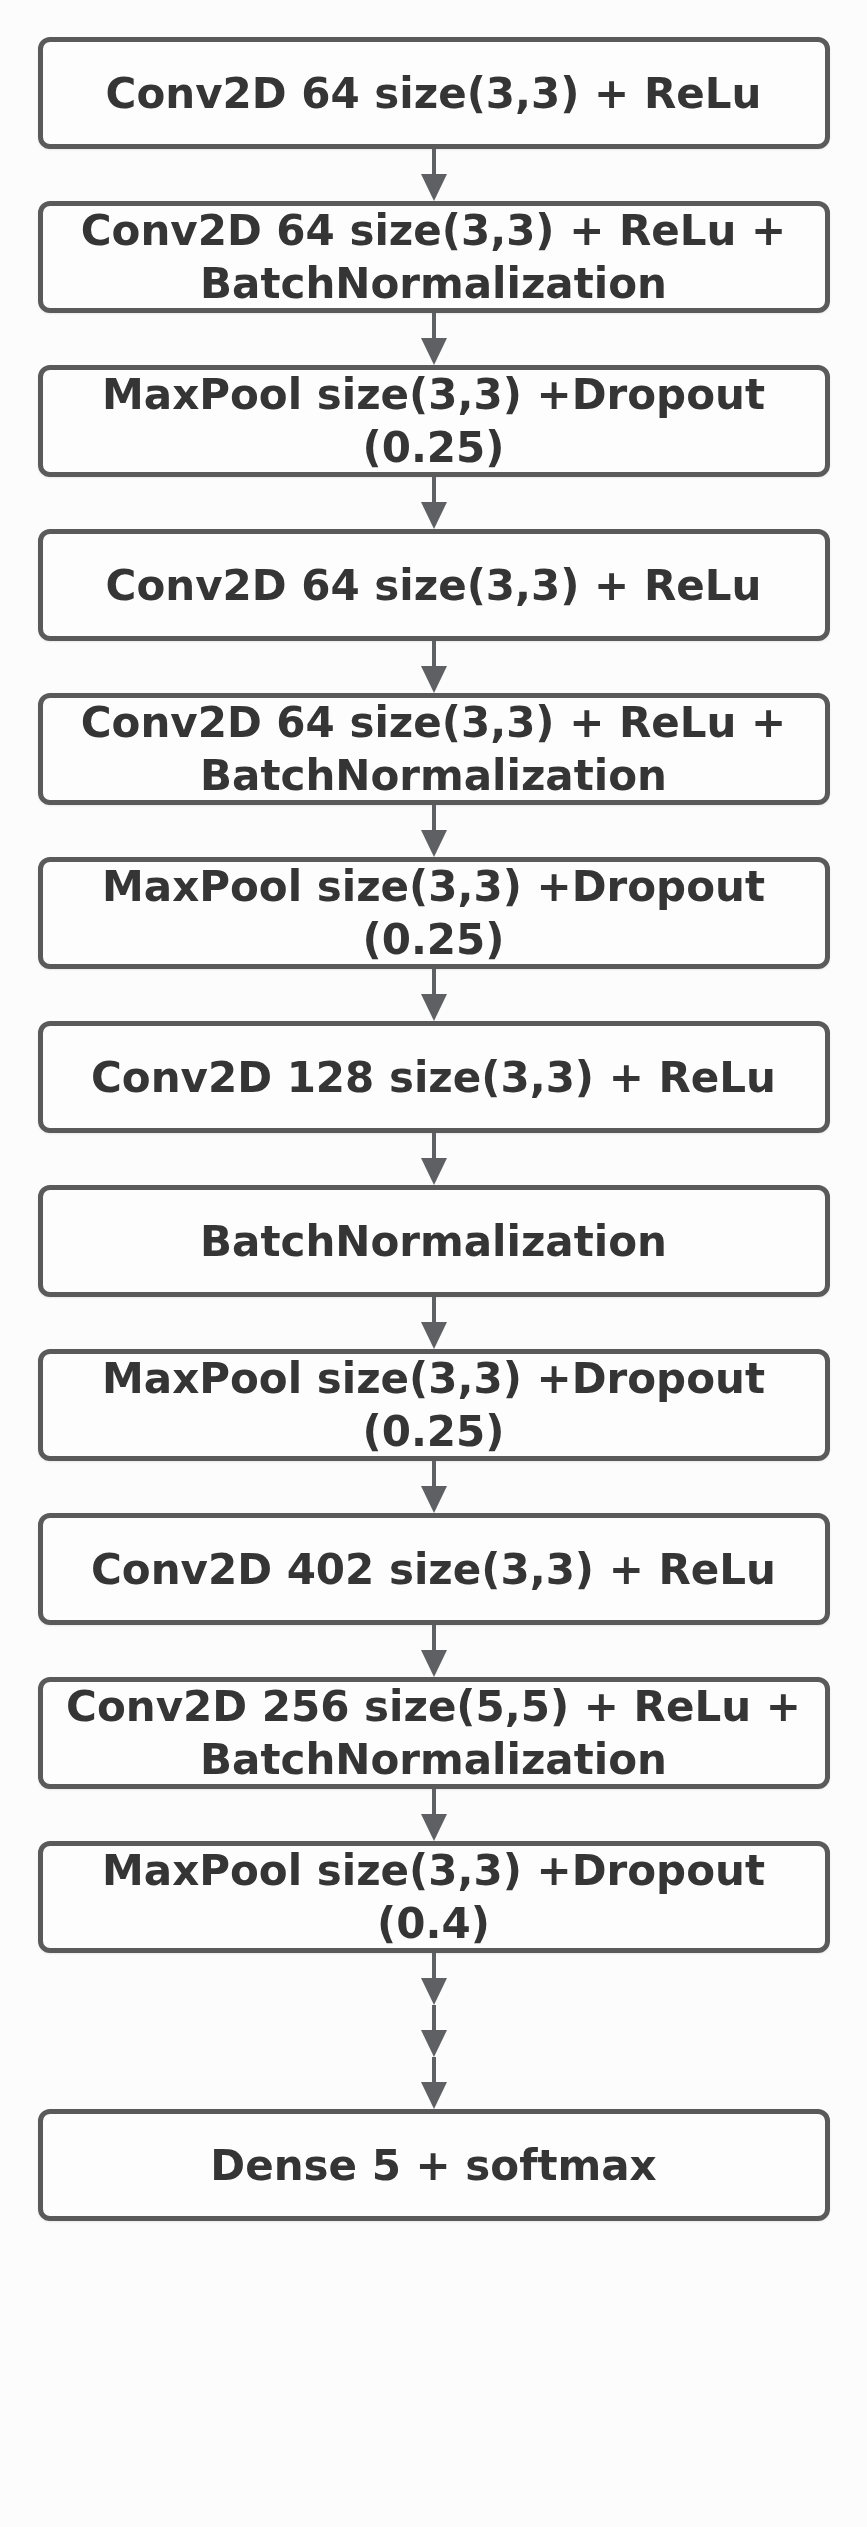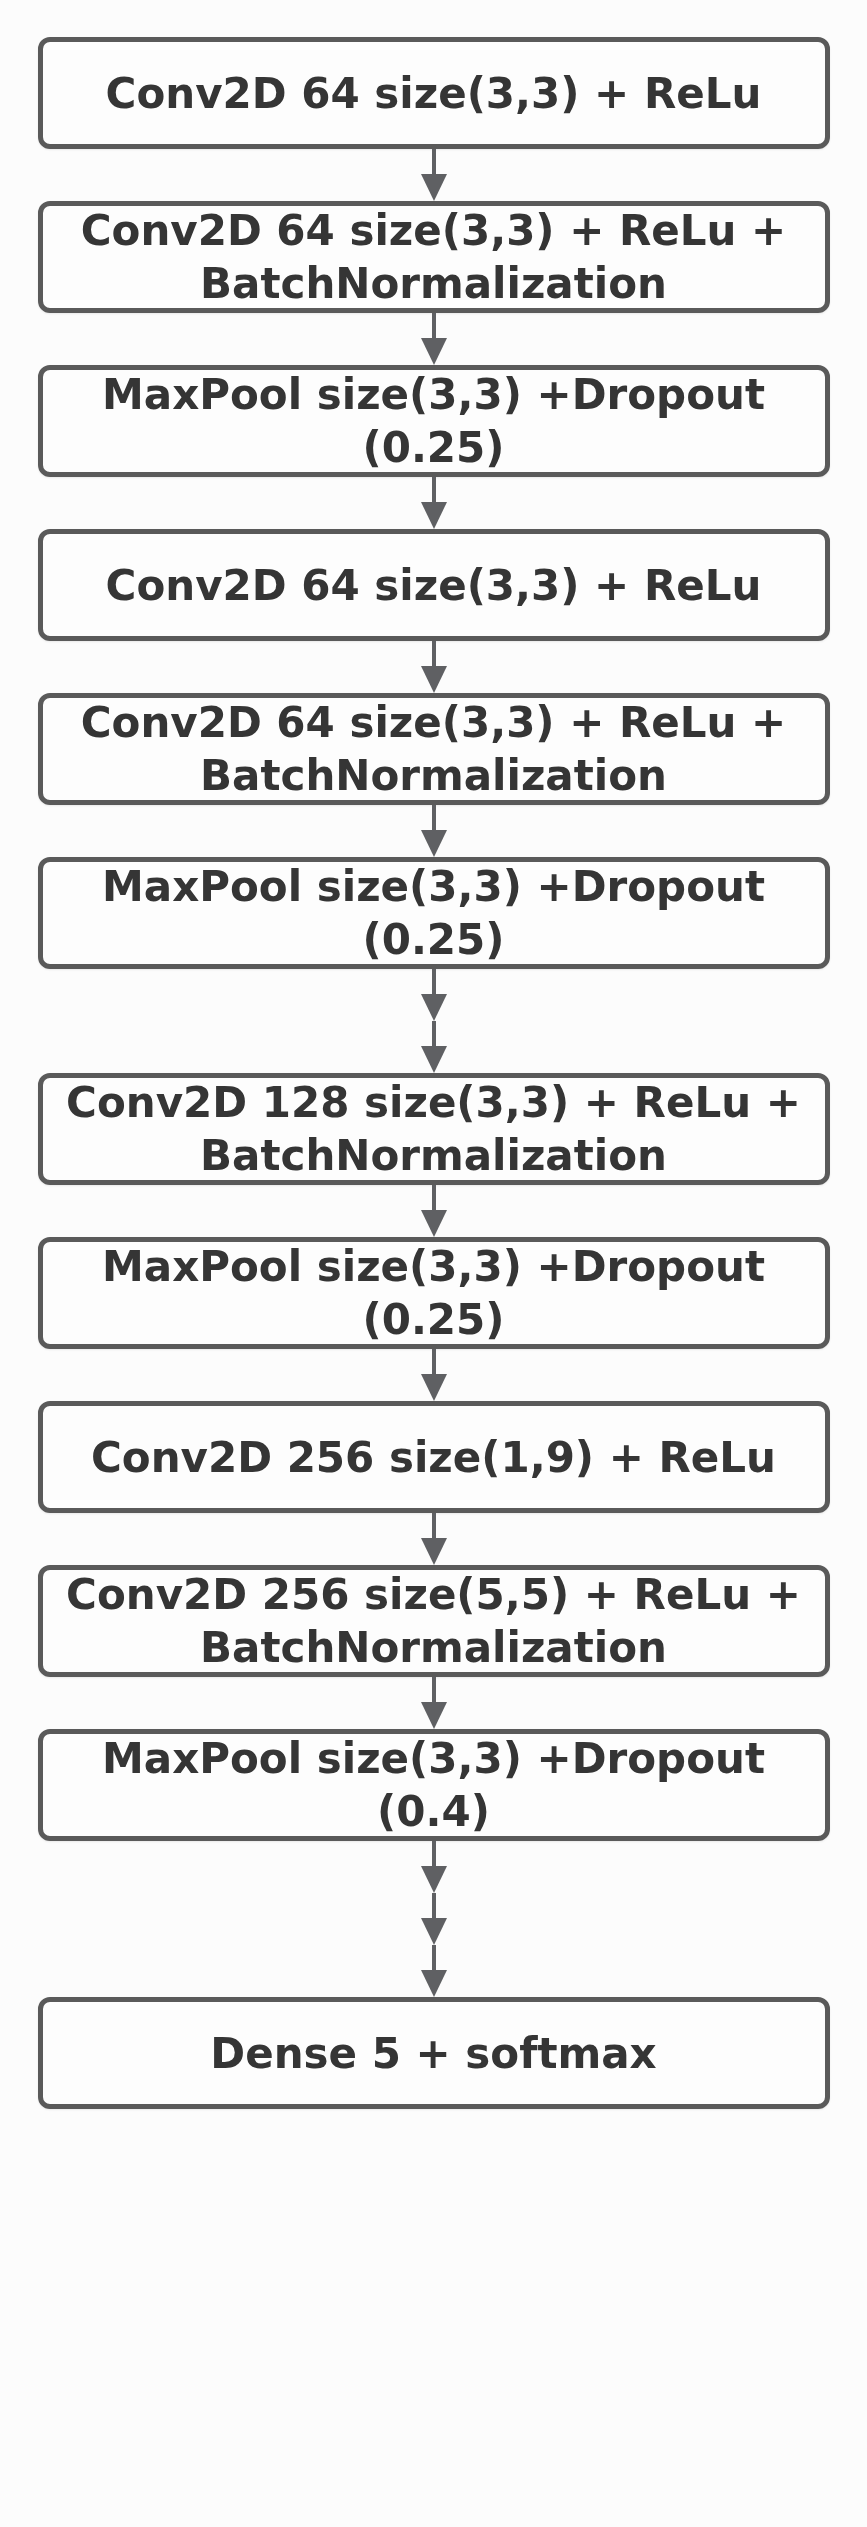--- a/index.html
+++ b/index.html
@@ -111,30 +111,32 @@
     <span class="line">(0.25)</span>
   </div>
 
   <div class="arrow">
     <svg width="32" height="52" viewBox="0 0 32 52">
         <line x1="16" y1="0" x2="16" y2="27" stroke="currentColor" stroke-width="4"></line>
         <polygon points="3,25 29,25 16,52" fill="currentColor"></polygon>
       </svg>
   </div>
 
-
-  <div class="arrow">
-    <svg width="32" height="52" viewBox="0 0 32 52">
-        <line x1="16" y1="0" x2="16" y2="27" stroke="currentColor" stroke-width="4"></line>
-        <polygon points="3,25 29,25 16,52" fill="currentColor"></polygon>
-      </svg>
-  </div>
-
-  <div class="node">
-    <span class="line">Conv2D 128 size(3,3) + ReLu +</span>
+  <div class="node">
+    <span class="line">Conv2D 128 size(3,3) + ReLu</span>
+  </div>
+
+  <div class="arrow">
+    <svg width="32" height="52" viewBox="0 0 32 52">
+        <line x1="16" y1="0" x2="16" y2="27" stroke="currentColor" stroke-width="4"></line>
+        <polygon points="3,25 29,25 16,52" fill="currentColor"></polygon>
+      </svg>
+  </div>
+
+  <div class="node">
     <span class="line">BatchNormalization</span>
   </div>
 
   <div class="arrow">
     <svg width="32" height="52" viewBox="0 0 32 52">
         <line x1="16" y1="0" x2="16" y2="27" stroke="currentColor" stroke-width="4"></line>
         <polygon points="3,25 29,25 16,52" fill="currentColor"></polygon>
       </svg>
   </div>
 
@@ -144,21 +146,21 @@
   </div>
 
   <div class="arrow">
     <svg width="32" height="52" viewBox="0 0 32 52">
         <line x1="16" y1="0" x2="16" y2="27" stroke="currentColor" stroke-width="4"></line>
         <polygon points="3,25 29,25 16,52" fill="currentColor"></polygon>
       </svg>
   </div>
 
   <div class="node">
-    <span class="line">Conv2D 256 size(1,9) + ReLu</span>
+    <span class="line">Conv2D 402 size(3,3) + ReLu</span>
   </div>
 
   <div class="arrow">
     <svg width="32" height="52" viewBox="0 0 32 52">
         <line x1="16" y1="0" x2="16" y2="27" stroke="currentColor" stroke-width="4"></line>
         <polygon points="3,25 29,25 16,52" fill="currentColor"></polygon>
       </svg>
   </div>
 
   <div class="node">

